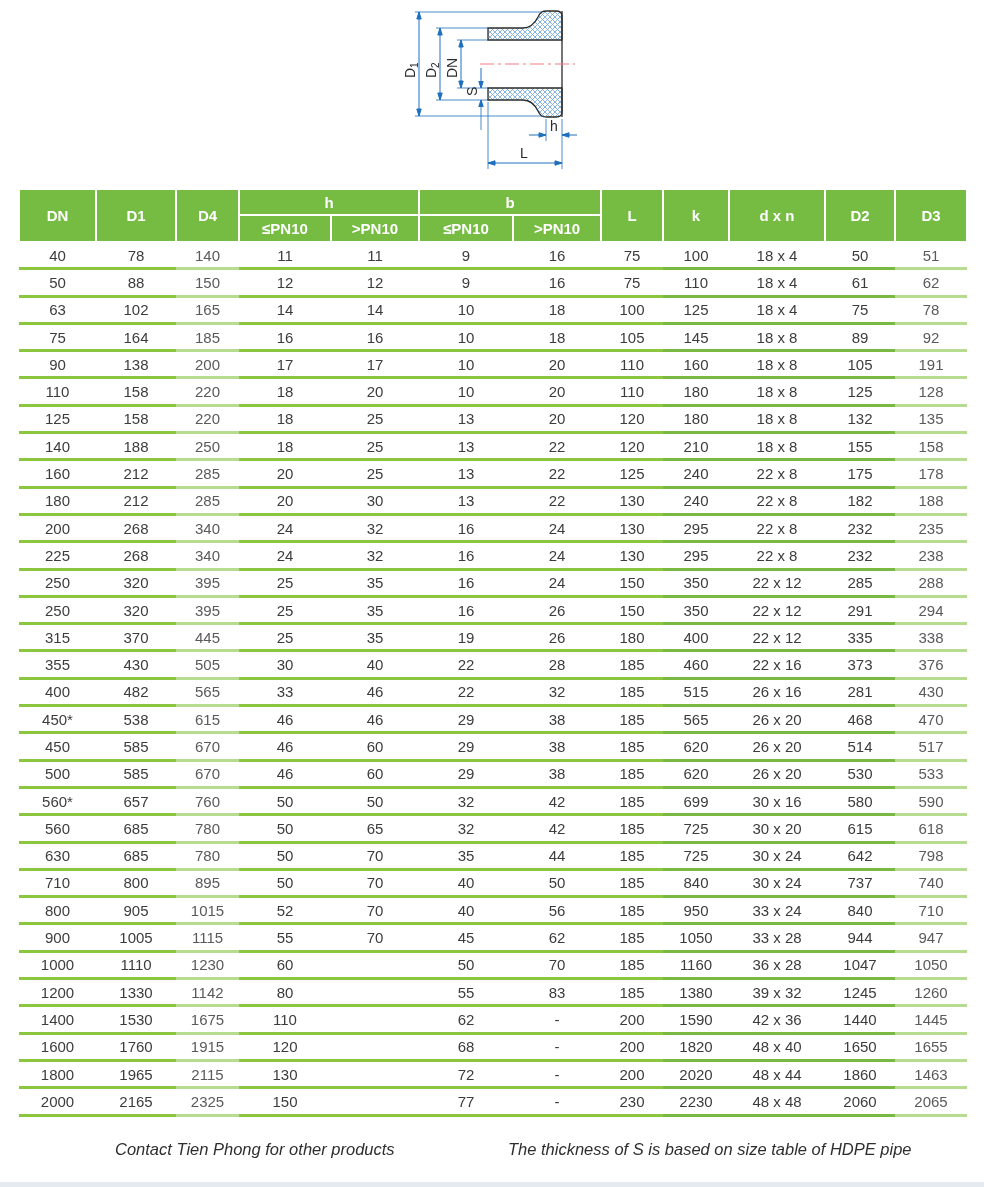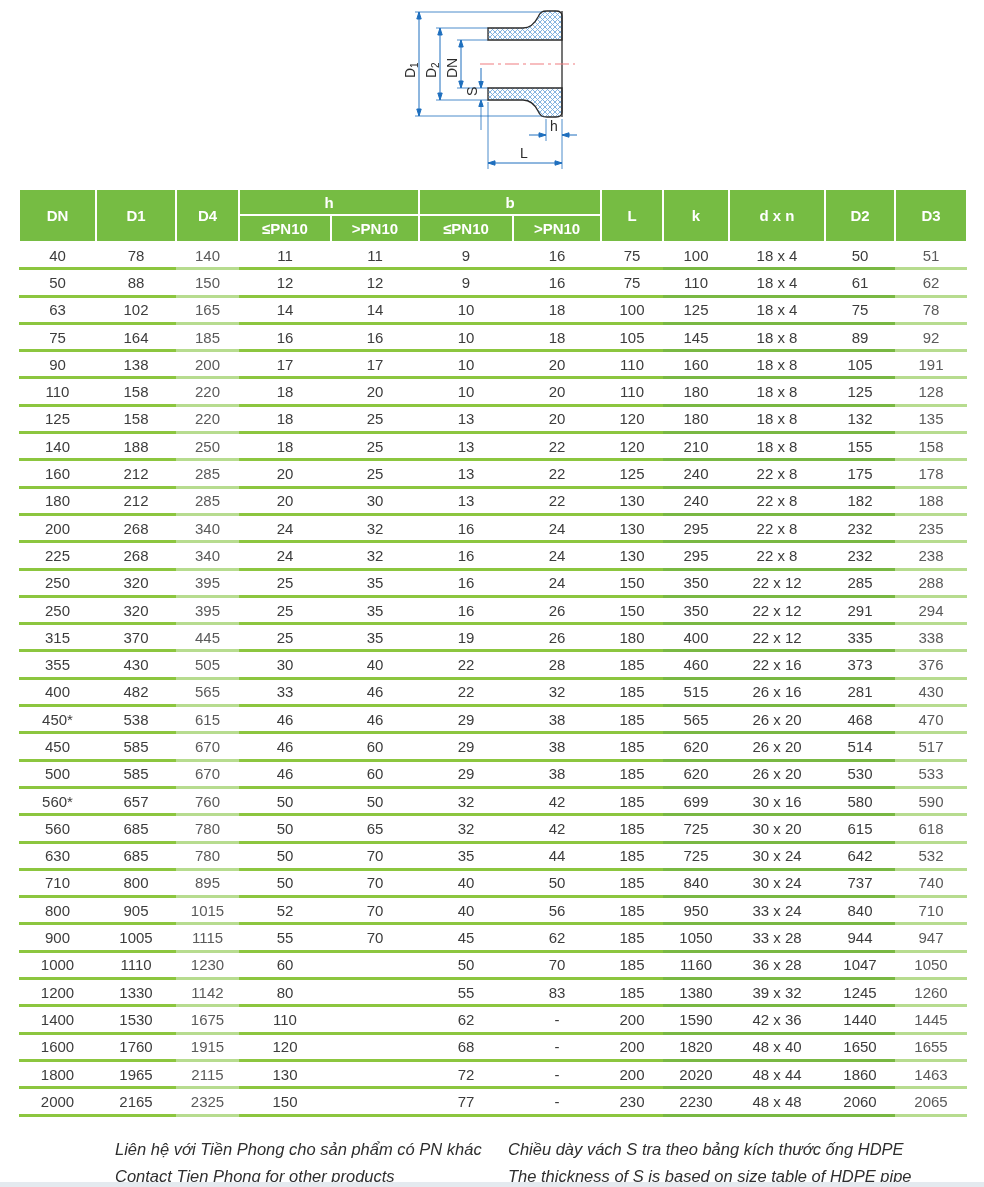--- a/index.html
+++ b/index.html
@@ -450,21 +450,21 @@
           <td>685</td>
           <td class="c-lt">780</td>
           <td>50</td>
           <td>70</td>
           <td>35</td>
           <td>44</td>
           <td>185</td>
           <td class="c-dk">725</td>
           <td class="c-dk">30 x 24</td>
           <td class="c-dk">642</td>
-          <td class="c-lt">532</td>
+          <td class="c-lt">798</td>
         </tr>
         <tr>
           <td>710</td>
           <td>800</td>
           <td class="c-lt">895</td>
           <td>50</td>
           <td>70</td>
           <td>40</td>
           <td>50</td>
           <td>185</td>
@@ -582,22 +582,20 @@
           <td>230</td>
           <td class="c-dk">2230</td>
           <td class="c-dk">48 x 48</td>
           <td class="c-dk">2060</td>
           <td class="c-lt">2065</td>
         </tr>
       </tbody>
   </table>
 
   <div class="note" id="note-left">
-    <div>Liên hệ với Tiền Phong cho sản phẩm có PN khác</div>
     <div>Contact Tien Phong for other products</div>
   </div>
   <div class="note" id="note-right">
-    <div>Chiều dày vách S tra theo bảng kích thước ống HDPE</div>
     <div>The thickness of S is based on size table of HDPE pipe</div>
   </div>
 
   <div class="bottom-strip"></div>
 </div>
 
 </body></html>

